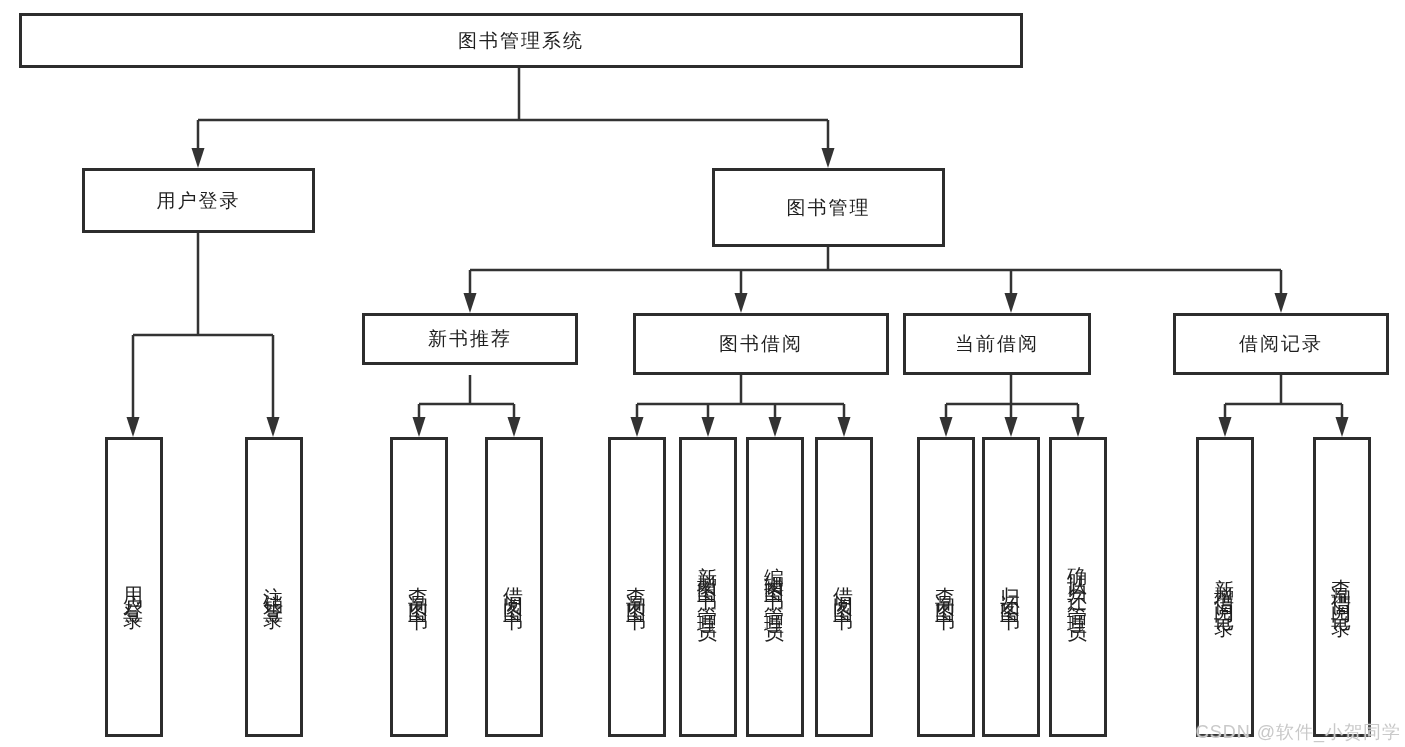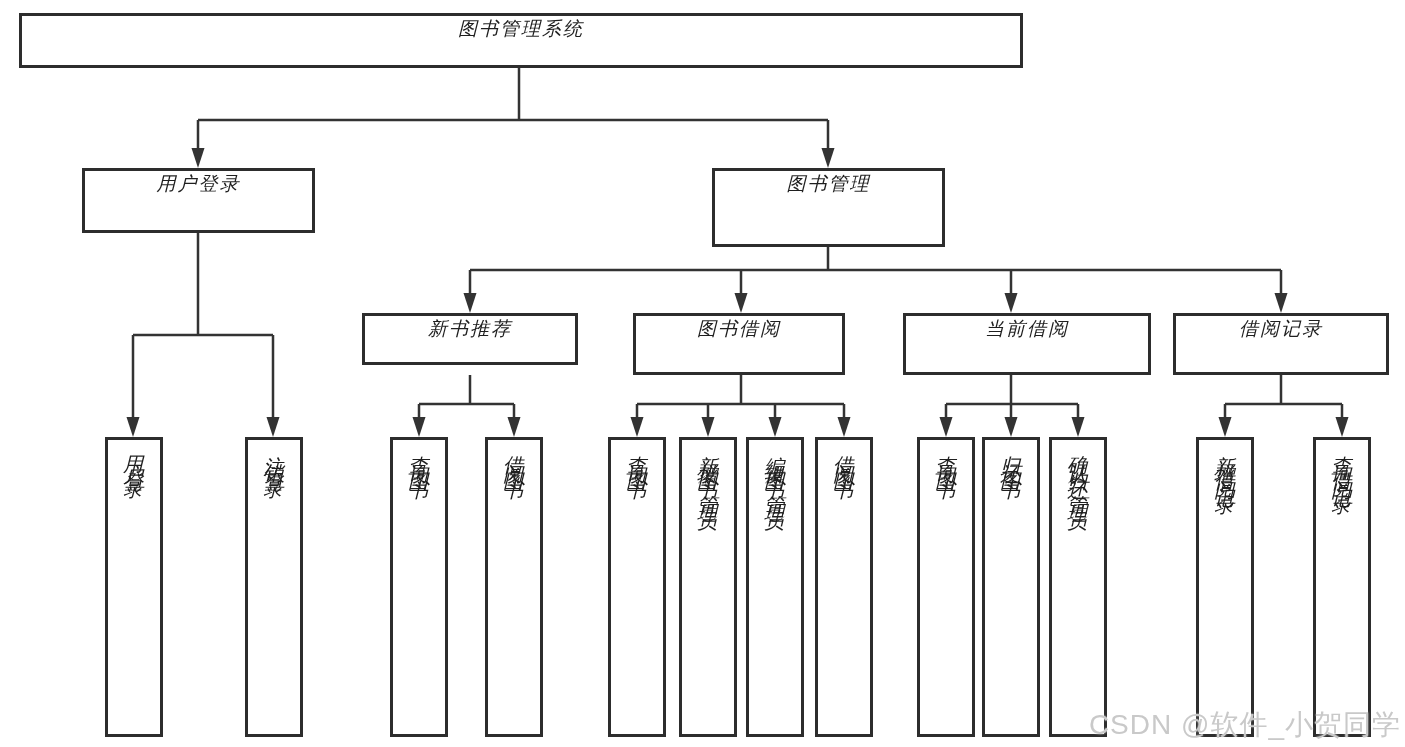--- a/index.html
+++ b/index.html
@@ -4,34 +4,33 @@
 <style>
   html,body { margin:0; padding:0; background:#ffffff; }
   #stage {
     position:relative; width:1405px; height:747px; overflow:hidden;
     background:#ffffff;
     font-family:"Liberation Sans","DejaVu Sans",sans-serif;
   }
   #connectors { position:absolute; left:0; top:0; z-index:0; }
   .box {
     position:absolute; background:#ffffff; border:3px solid #2d2d2d;
-    box-sizing:border-box; display:flex; justify-content:center;
+    box-sizing:border-box; display:flex; align-items:center; justify-content:center;
     z-index:1;
-    font-style:italic;
   }
   .box .label {
     font-size:19px; color:#1f1f1f; letter-spacing:2px; white-space:nowrap;
   }
   .vbox .label {
     writing-mode:vertical-rl; text-orientation:mixed;
     font-size:20px; letter-spacing:8px; white-space:normal;
   }
   .watermark {
     position:absolute; right:4px; bottom:3px; z-index:5;
-    font-size:28px; color:#c9c9c9; letter-spacing:1px;
+    font-size:18px; color:#c9c9c9; letter-spacing:1px;
     text-shadow:0 0 2px #ffffff;
   }
 </style>
 </head>
 <body>
 
 <div id="stage">
 
   <svg id="connectors" width="1405" height="747" viewBox="0 0 1405 747">
     <g stroke="#333333" stroke-width="2.5" fill="none">
@@ -73,24 +72,24 @@
   <div class="box" style="left:82px;top:168px;width:233px;height:65px">
     <span class="label">用户登录</span>
   </div>
   <div class="box" style="left:712px;top:168px;width:233px;height:79px">
     <span class="label">图书管理</span>
   </div>
 
   <div class="box" style="left:362px;top:313px;width:216px;height:52px">
     <span class="label">新书推荐</span>
   </div>
-  <div class="box" style="left:633px;top:313px;width:212px;height:62px">
+  <div class="box" style="left:633px;top:313px;width:256px;height:62px">
     <span class="label">图书借阅</span>
   </div>
-  <div class="box" style="left:903px;top:313px;width:248px;height:62px">
+  <div class="box" style="left:903px;top:313px;width:188px;height:62px">
     <span class="label">当前借阅</span>
   </div>
   <div class="box" style="left:1173px;top:313px;width:216px;height:62px">
     <span class="label">借阅记录</span>
   </div>
 
   <div class="box vbox" style="left:105px;top:437px;width:58px;height:300px">
     <span class="label">用户登录</span>
   </div>
   <div class="box vbox" style="left:245px;top:437px;width:58px;height:300px">

